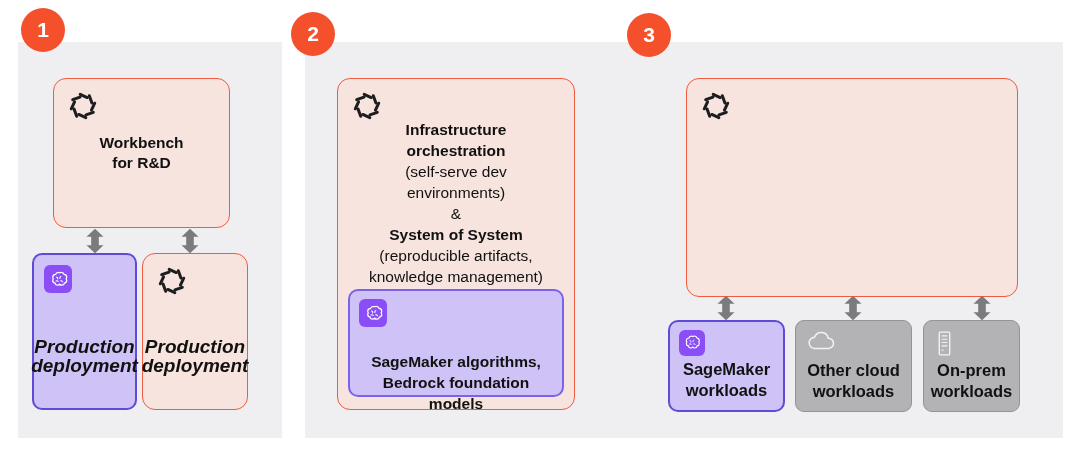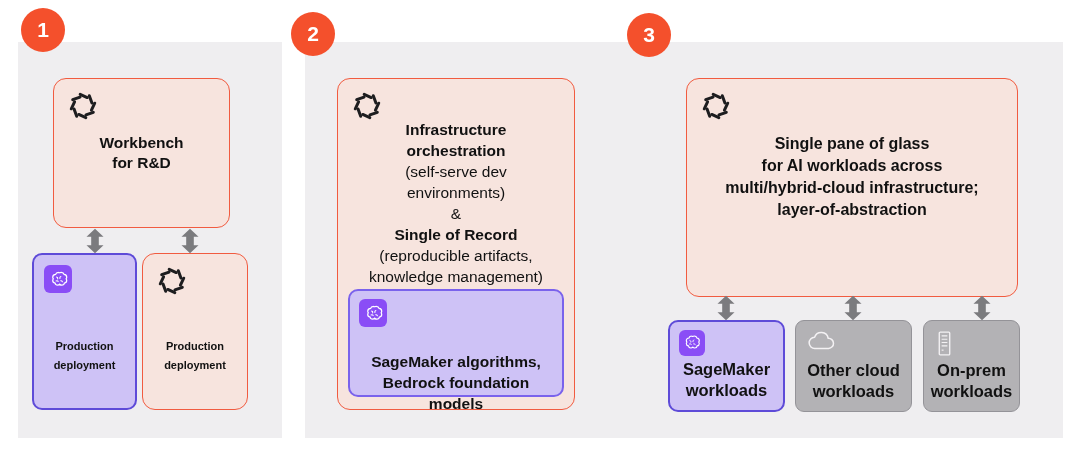--- a/index.html
+++ b/index.html
@@ -28,21 +28,21 @@
 
   .centerTxt{display:flex;flex-direction:column;align-items:center;justify-content:center;height:100%;text-align:center;}
   .b{font-weight:bold;}
   .ln{white-space:nowrap;}
 
   
   #wb-box{left:35px;top:36px;width:177px;height:150px;}
   #wb-box .centerTxt{font-size:15.5px;line-height:20px;}
   #prod-left{left:14px;top:211px;width:105px;height:157px;}
   #prod-right{left:124px;top:211px;width:106px;height:157px;}
-  .prodTxt{font-size:11px;line-height:19px;padding-top:24px;}
+  .prodTxt{font-size:19px;line-height:19px;padding-top:24px;font-style:italic;}
   #prod-left .brainTile{left:10px;top:10px;width:28px;height:28px;}
 
   .arrow{position:absolute;width:24px;color:#7B7B7E;}
   #p1-arrow-a{left:65px;top:186px;height:26px;}
   #p1-arrow-b{left:160px;top:186px;height:26px;}
 
   
   #orch-box{left:32px;top:36px;width:238px;height:332px;}
   #orch-text{padding-top:40px;text-align:center;font-size:15.5px;line-height:21px;}
   #models-box{left:10px;right:10px;bottom:12px;height:108px;background:#CEC2F6;border:2px solid #7A62EC;border-radius:10px;position:absolute;box-sizing:border-box;}
@@ -144,21 +144,21 @@
     <div class="box salmon" id="orch-box">
       <svg class="spiral">
           <use href="#sym-spiral"></use>
         </svg>
       <div id="orch-text">
         <div class="ln b">Infrastructure</div>
         <div class="ln b">orchestration</div>
         <div class="ln">(self-serve dev</div>
         <div class="ln">environments)</div>
         <div class="ln">&amp;</div>
-        <div class="ln b">Single of Record</div>
+        <div class="ln b">System of System</div>
         <div class="ln">(reproducible artifacts,</div>
         <div class="ln">knowledge management)</div>
       </div>
 
       <div id="models-box">
         <div class="brainTile">
           <svg viewBox="0 0 24 24">
               <use href="#sym-brain"></use>
             </svg>
         </div>
@@ -169,26 +169,20 @@
         </div>
       </div>
     </div>
   </section>
 
   <section class="panel" id="panel-3">
     <div class="box salmon" id="pane-box">
       <svg class="spiral">
           <use href="#sym-spiral"></use>
         </svg>
-      <div id="pane-text">
-        <div class="ln">Single pane of glass</div>
-        <div class="ln">for AI workloads across</div>
-        <div class="ln">multi/hybrid-cloud infrastructure;</div>
-        <div class="ln">layer-of-abstraction</div>
-      </div>
     </div>
 
     <svg class="arrow" id="p3-arrow-0">
         <use href="#sym-arrow"></use>
       </svg>
     <svg class="arrow" id="p3-arrow-1">
         <use href="#sym-arrow"></use>
       </svg>
     <svg class="arrow" id="p3-arrow-2">
         <use href="#sym-arrow"></use>

